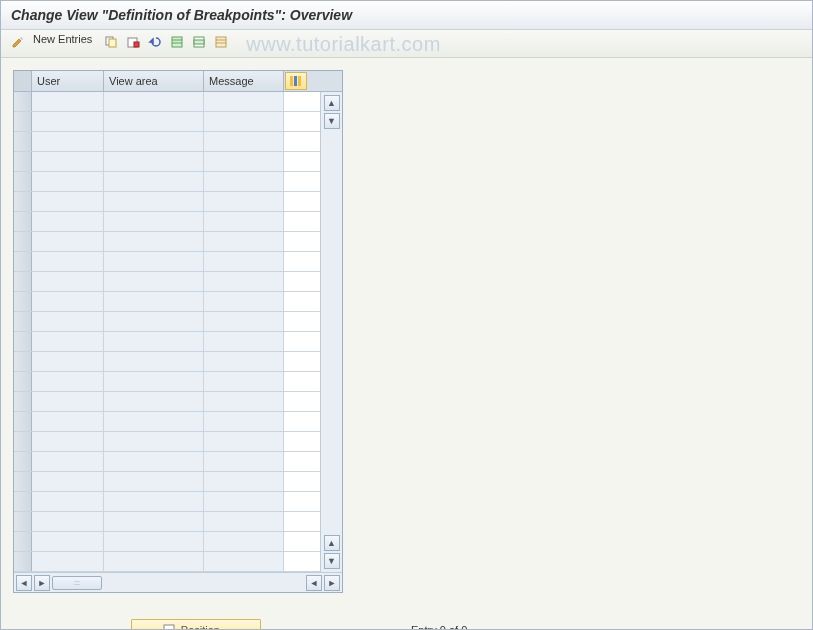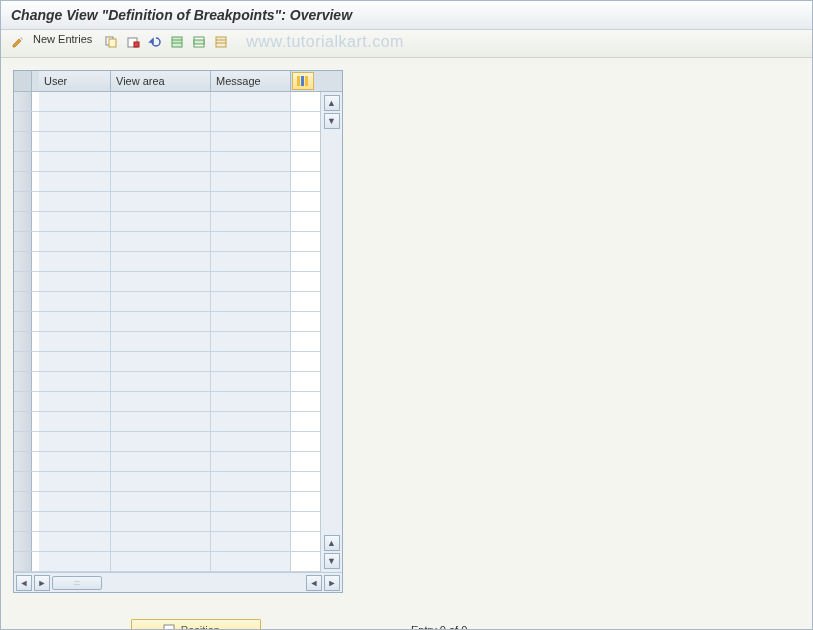--- a/index.html
+++ b/index.html
@@ -46,21 +46,21 @@
       border-radius: 2px;
     }
     .new-entries {
       font-size: 11px;
       color: #333;
       padding: 0 6px 0 2px;
       cursor: pointer;
     }
     .watermark {
       color: #c8d4e0;
-      font-size: 16px;
+      font-size: 20px;
       font-weight: normal;
       margin-left: 12px;
       letter-spacing: 0.5px;
     }
     .content-area {
       padding: 12px;
       display: flex;
       gap: 0;
     }
     .table-wrapper {
@@ -82,21 +82,21 @@
     .col-header {
       background: linear-gradient(to bottom, #e8eef4, #d8e0e8);
       border-right: 1px solid #a8b8c8;
       padding: 3px 5px;
       font-size: 11px;
       color: #333;
       height: 20px;
       display: flex;
       align-items: center;
     }
-    .col-user { width: 72px; margin-left: 7px; }
+    .col-user { width: 72px; }
     .col-workarea { width: 100px; }
     .col-message { width: 80px; }
     .config-btn {
       width: 22px;
       background: linear-gradient(to bottom, #fff4d0, #ffe090);
       border: 1px solid #d4b850;
       height: 18px;
       margin: 1px;
       display: flex;
       align-items: center;

